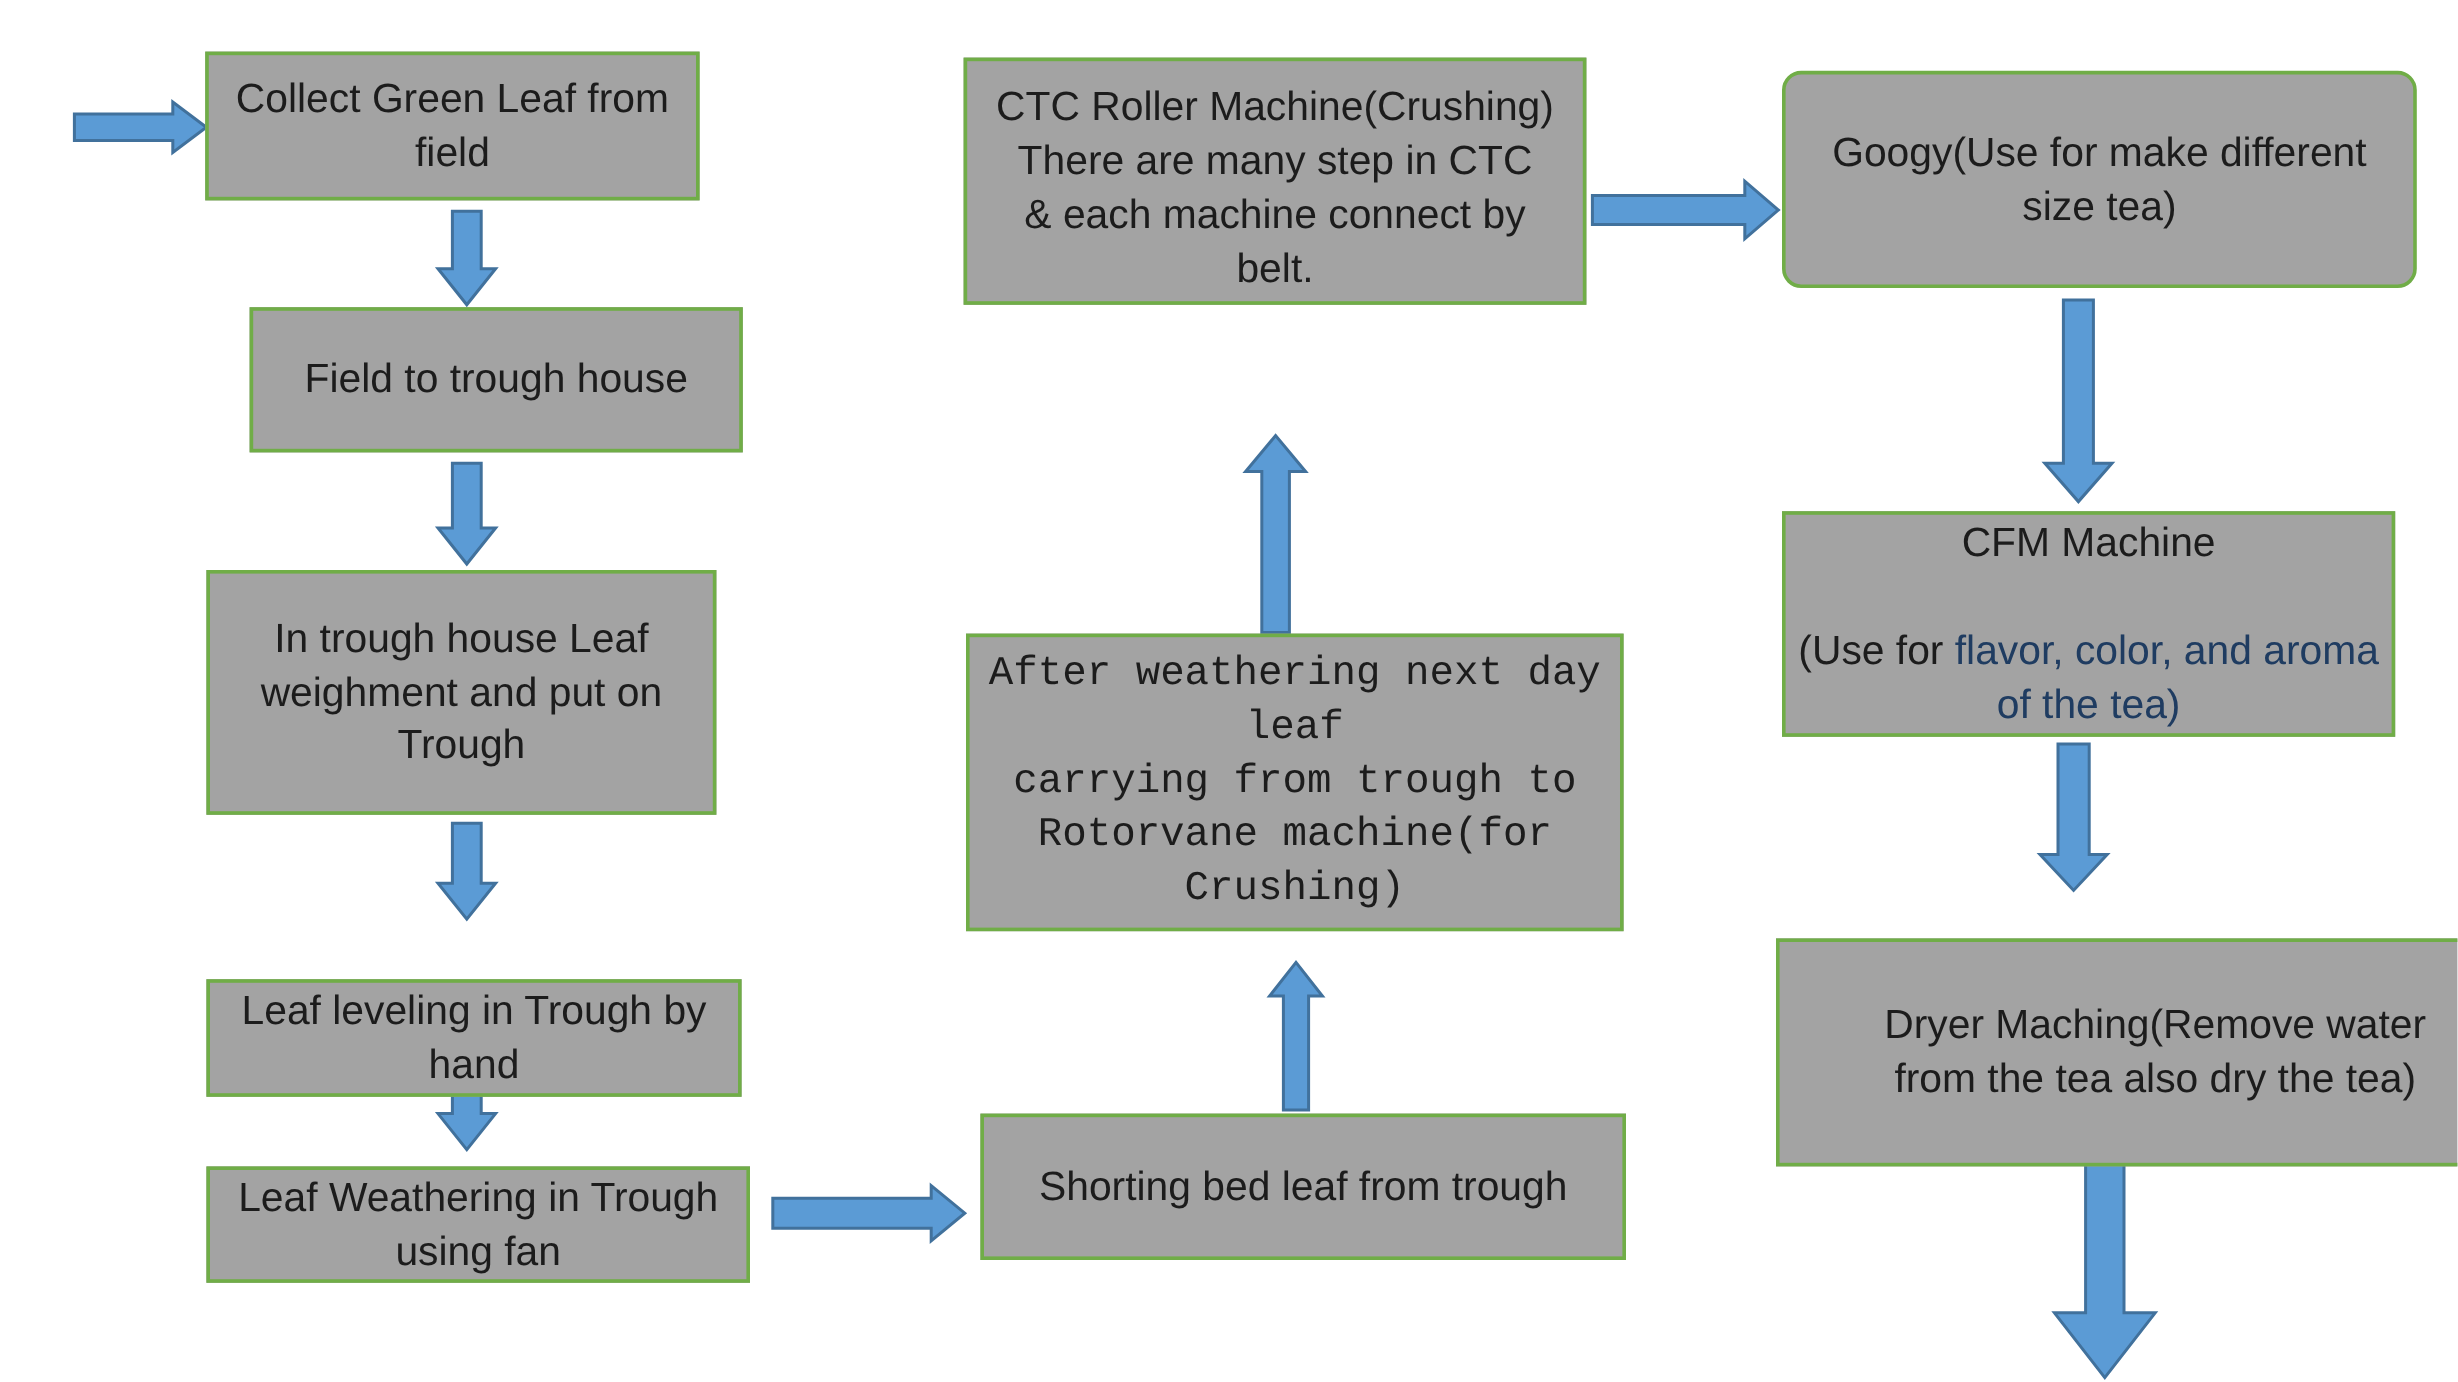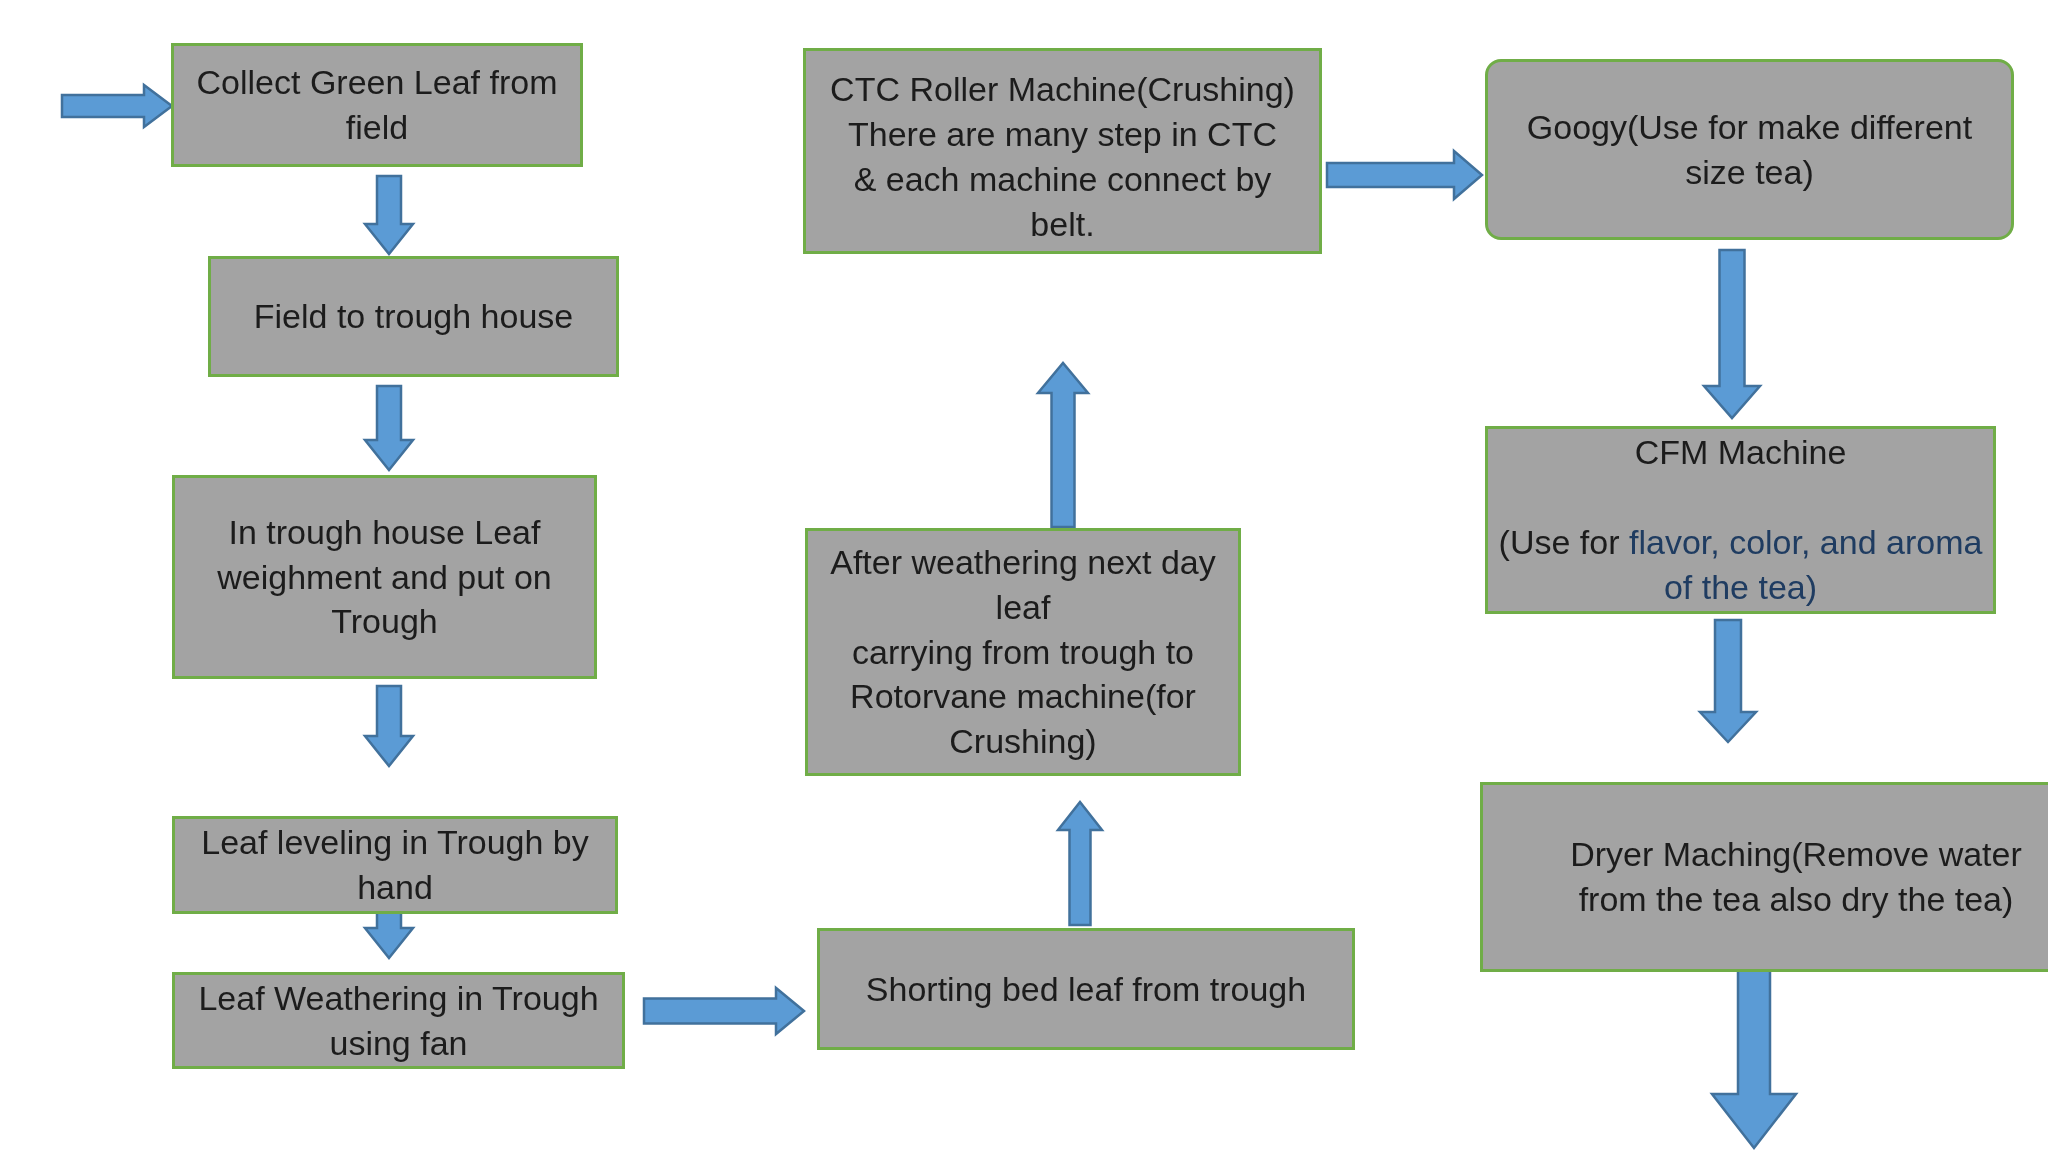--- a/index.html
+++ b/index.html
@@ -29,21 +29,21 @@
   .accent{color:var(--accent-text,#1F3C61);}
   #arrow-layer{position:absolute;left:0;top:0;pointer-events:none;}
 
   
   #n-collect    {left:171px; top:43px;  width:412px; height:124px;}
   #n-field      {left:172px; top:256px; width:411px; height:121px;margin-left:36px;}
   #n-weighment  {left:172px; top:475px; width:425px; height:204px;}
   #n-leveling   {left:172px; top:816px; width:446px; height:98px;}
   #n-weathering {left:172px; top:972px; width:453px; height:97px;}
   #n-ctc        {left:803px; top:48px;  width:519px; height:206px;}
-  #n-after      {left:805px; top:528px; width:436px; height:248px;}
+  #n-after      {left:805px; top:528px; width:548px; height:248px;font-family:Liberation Mono, monospace;}
   #n-shorting   {left:817px; top:928px; width:538px; height:122px;}
   #n-googy      {left:1485px;top:59px;  width:529px; height:181px;border-radius:16px;}
   #n-cfm        {left:1485px;top:426px; width:511px; height:188px;}
   #n-dryer      {left:1480px;top:746px; width:632px; height:190px;margin-top:36px;}
 </style>
 </head>
 <body>
 
 <div class="canvas">
 

